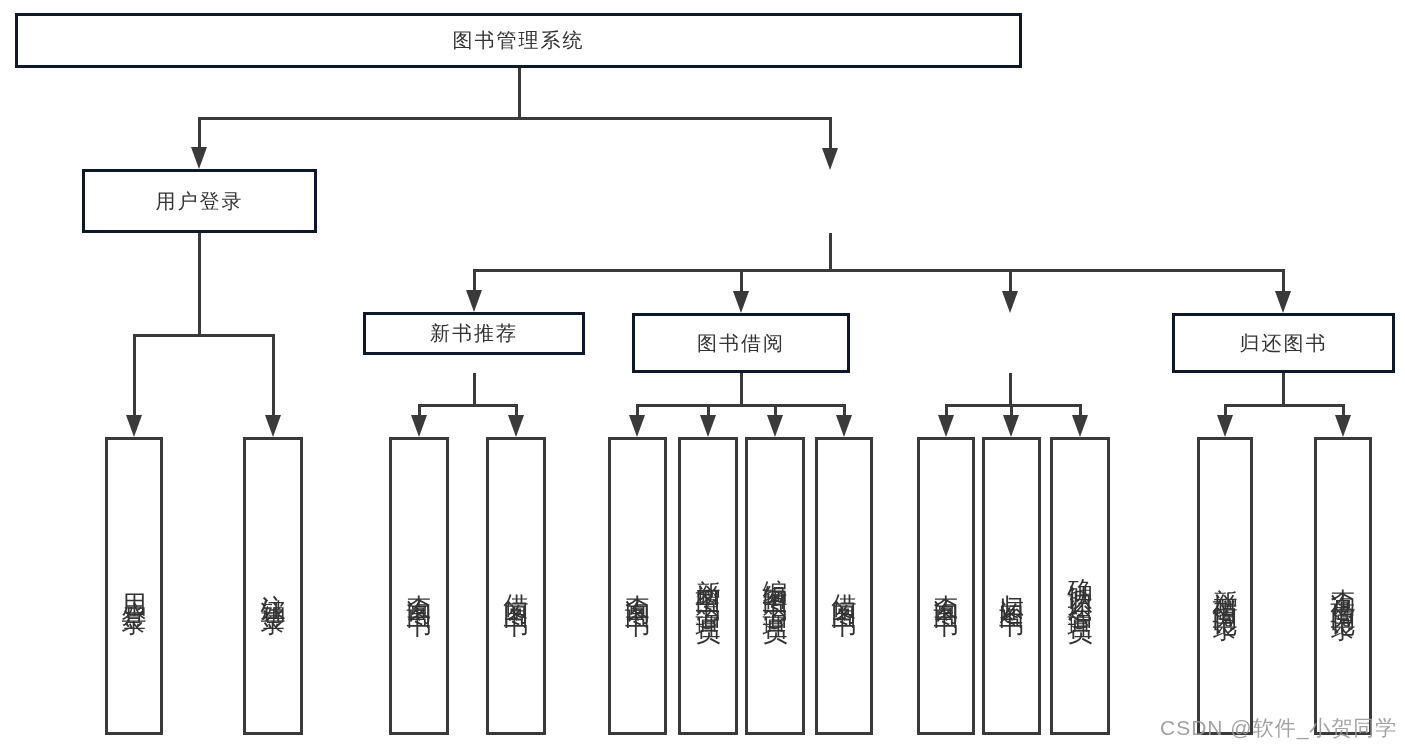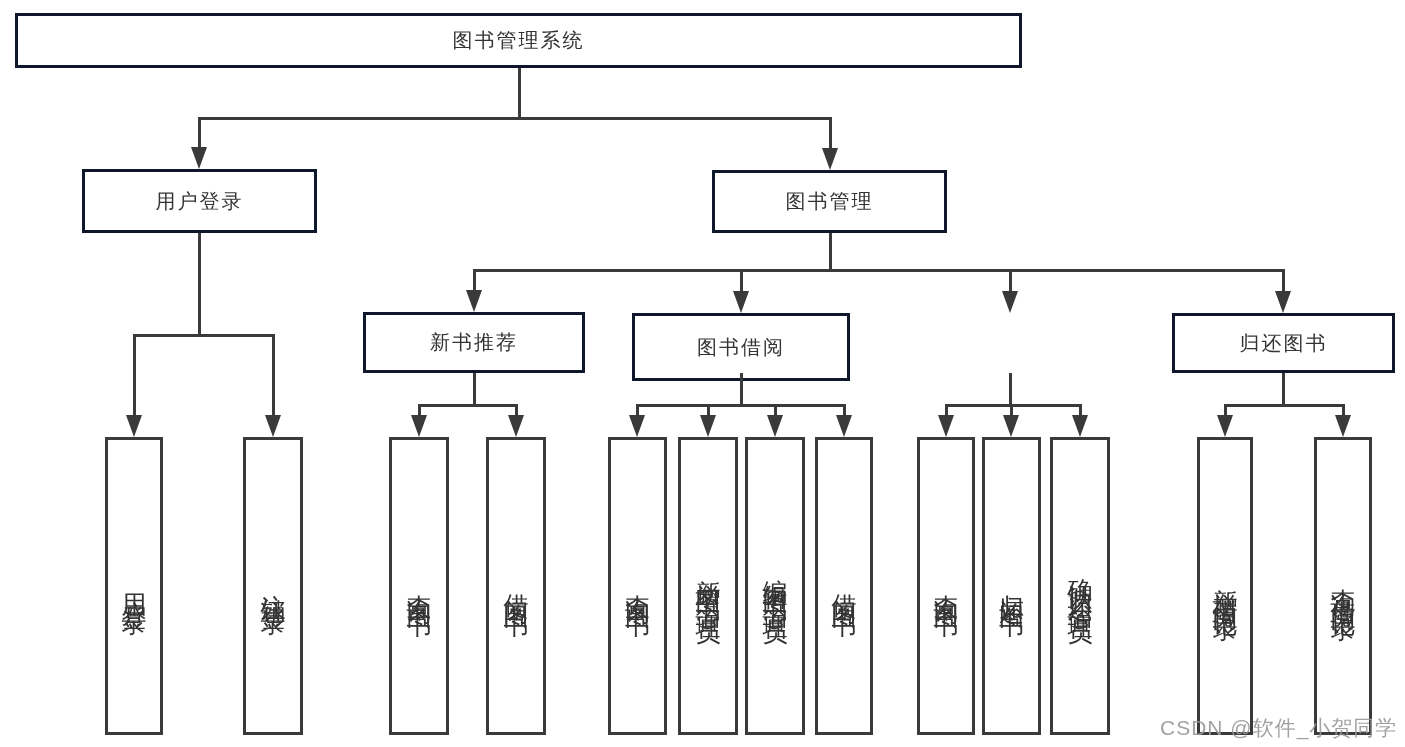--- a/index.html
+++ b/index.html
@@ -38,24 +38,23 @@
   }
 </style>
 </head>
 <body>
 
 <div id="stage">
 
   <div class="box" style="left:15px; top:13px; width:1007px; height:55px;">图书管理系统</div>
 
   <div class="box" style="left:82px; top:169px; width:235px; height:64px;">用户登录</div>
-  <div class="box" style="left:712px; top:170px; width:235px; height:63px;">图书管理</div>
 
-  <div class="box" style="left:363px; top:312px; width:222px; height:61px;">新书推荐</div>
-  <div class="box" style="left:632px; top:313px; width:218px; height:68px;">图书借阅</div>
+  <div class="box" style="left:363px; top:312px; width:222px; height:43px;">新书推荐</div>
+  <div class="box" style="left:632px; top:313px; width:218px; height:60px;">图书借阅</div>
   <div class="box" style="left:1172px; top:313px; width:223px; height:60px;">归还图书</div>
 
   <div class="vbox" style="left:105px; top:437px; width:58px; height:298px;">
     <span class="vtext">用户登录</span>
   </div>
   <div class="vbox" style="left:243px; top:437px; width:60px; height:298px;">
     <span class="vtext">注销登录</span>
   </div>
 
   <div class="vbox" style="left:389px; top:437px; width:60px; height:298px;">

